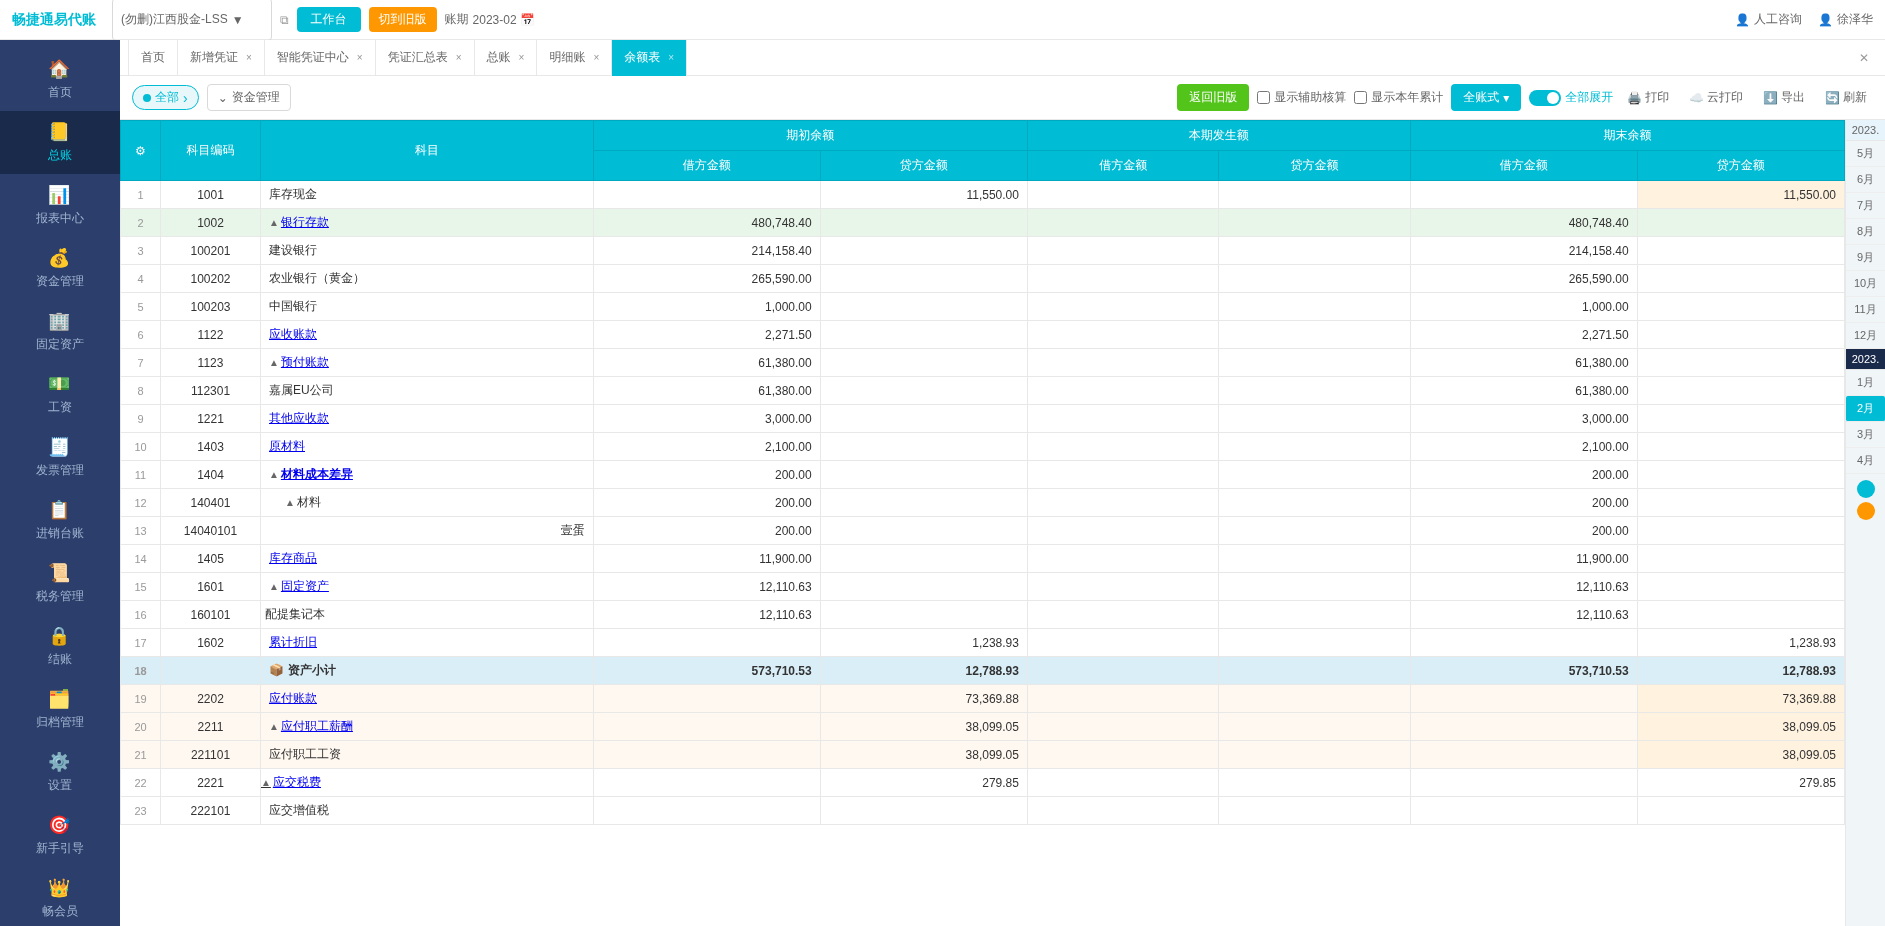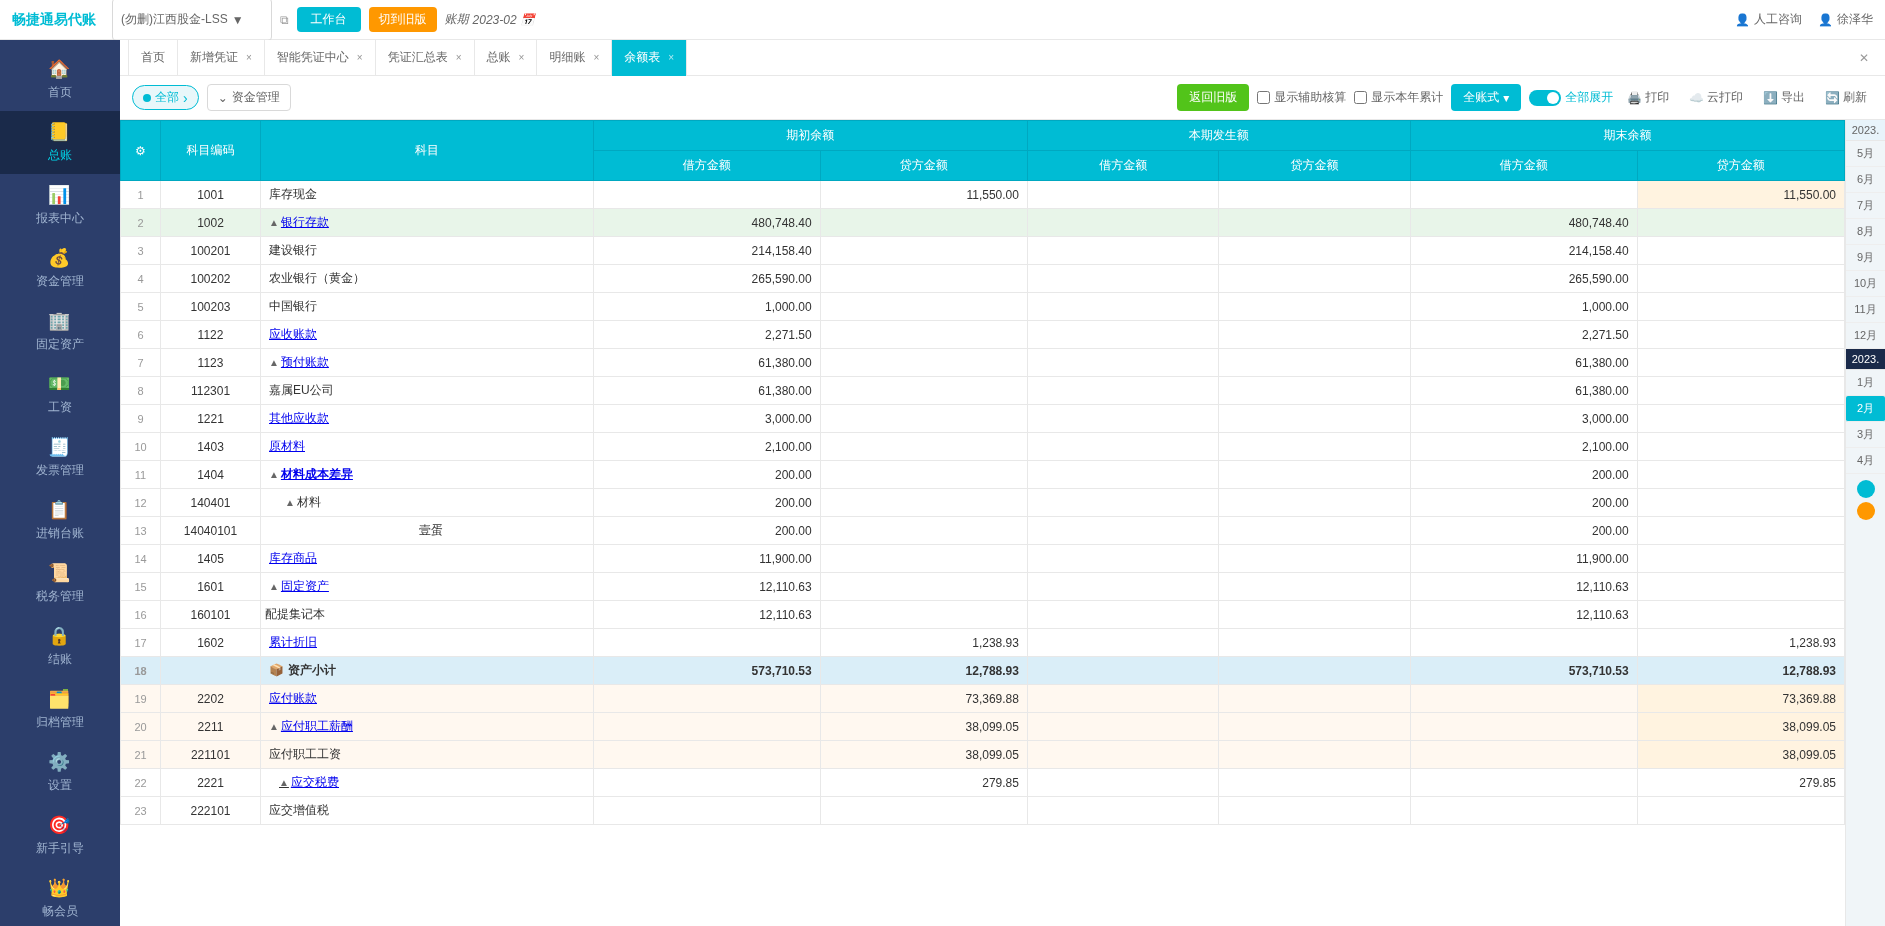--- a/index.html
+++ b/index.html
@@ -51,21 +51,20 @@
       padding: 4px 10px;
       cursor: pointer;
       font-size: 12px;
     }
     .period-info {
       font-size: 12px;
       color: #666;
       display: flex;
       align-items: center;
       gap: 4px;
-      font-style: italic;
     }
     .top-bar-right {
       margin-left: auto;
       display: flex;
       align-items: center;
       gap: 16px;
       font-size: 12px;
       color: #666;
     }
     .user-service { display: flex; align-items: center; gap: 4px; cursor: pointer; }
@@ -648,21 +647,21 @@
                 <td style="text-align: right;">200.00</td>
                 <td style="text-align: right;"></td>
                 <td style="text-align: right;"></td>
                 <td style="text-align: right;"></td>
                 <td style="text-align: right;">200.00</td>
                 <td style="text-align: right;"></td>
               </tr>
               <tr>
                 <td style="color: rgb(153, 153, 153); font-size: 11px;">13</td>
                 <td>14040101</td>
-                <td style="text-align: center; padding-left: 16px; margin-top: 45px;"><span>壹蛋</span></td>
+                <td style="text-align: right; padding-left: 16px; margin-top: 45px;"><span>壹蛋</span></td>
                 <td style="text-align: right;">200.00</td>
                 <td style="text-align: right;"></td>
                 <td style="text-align: right;"></td>
                 <td style="text-align: right;"></td>
                 <td style="text-align: right;">200.00</td>
                 <td style="text-align: right;"></td>
               </tr>
               <tr>
                 <td style="color: rgb(153, 153, 153); font-size: 11px;">14</td>
                 <td>1405</td>
@@ -747,21 +746,21 @@
                 <td style="text-align: right;"></td>
                 <td style="text-align: right;">38,099.05</td>
                 <td style="text-align: right;"></td>
                 <td style="text-align: right;"></td>
                 <td style="text-align: right;"></td>
                 <td style="text-align: right; background: rgb(255, 243, 224);">38,099.05</td>
               </tr>
               <tr>
                 <td style="color: rgb(153, 153, 153); font-size: 11px;">22</td>
                 <td>2221</td>
-                <td style="text-align: left; padding-left: 18px; text-decoration: underline;"><span class="expand-icon">▲</span><a href="#">应交税费</a></td>
+                <td style="text-align: left; padding-left: 0; text-decoration: underline;"><span class="expand-icon">▲</span><a href="#">应交税费</a></td>
                 <td style="text-align: right;"></td>
                 <td style="text-align: right;">279.85</td>
                 <td style="text-align: right;"></td>
                 <td style="text-align: right;"></td>
                 <td style="text-align: right;"></td>
                 <td style="text-align: right;">279.85</td>
               </tr>
               <tr>
                 <td style="color: rgb(153, 153, 153); font-size: 11px;">23</td>
                 <td>222101</td>

